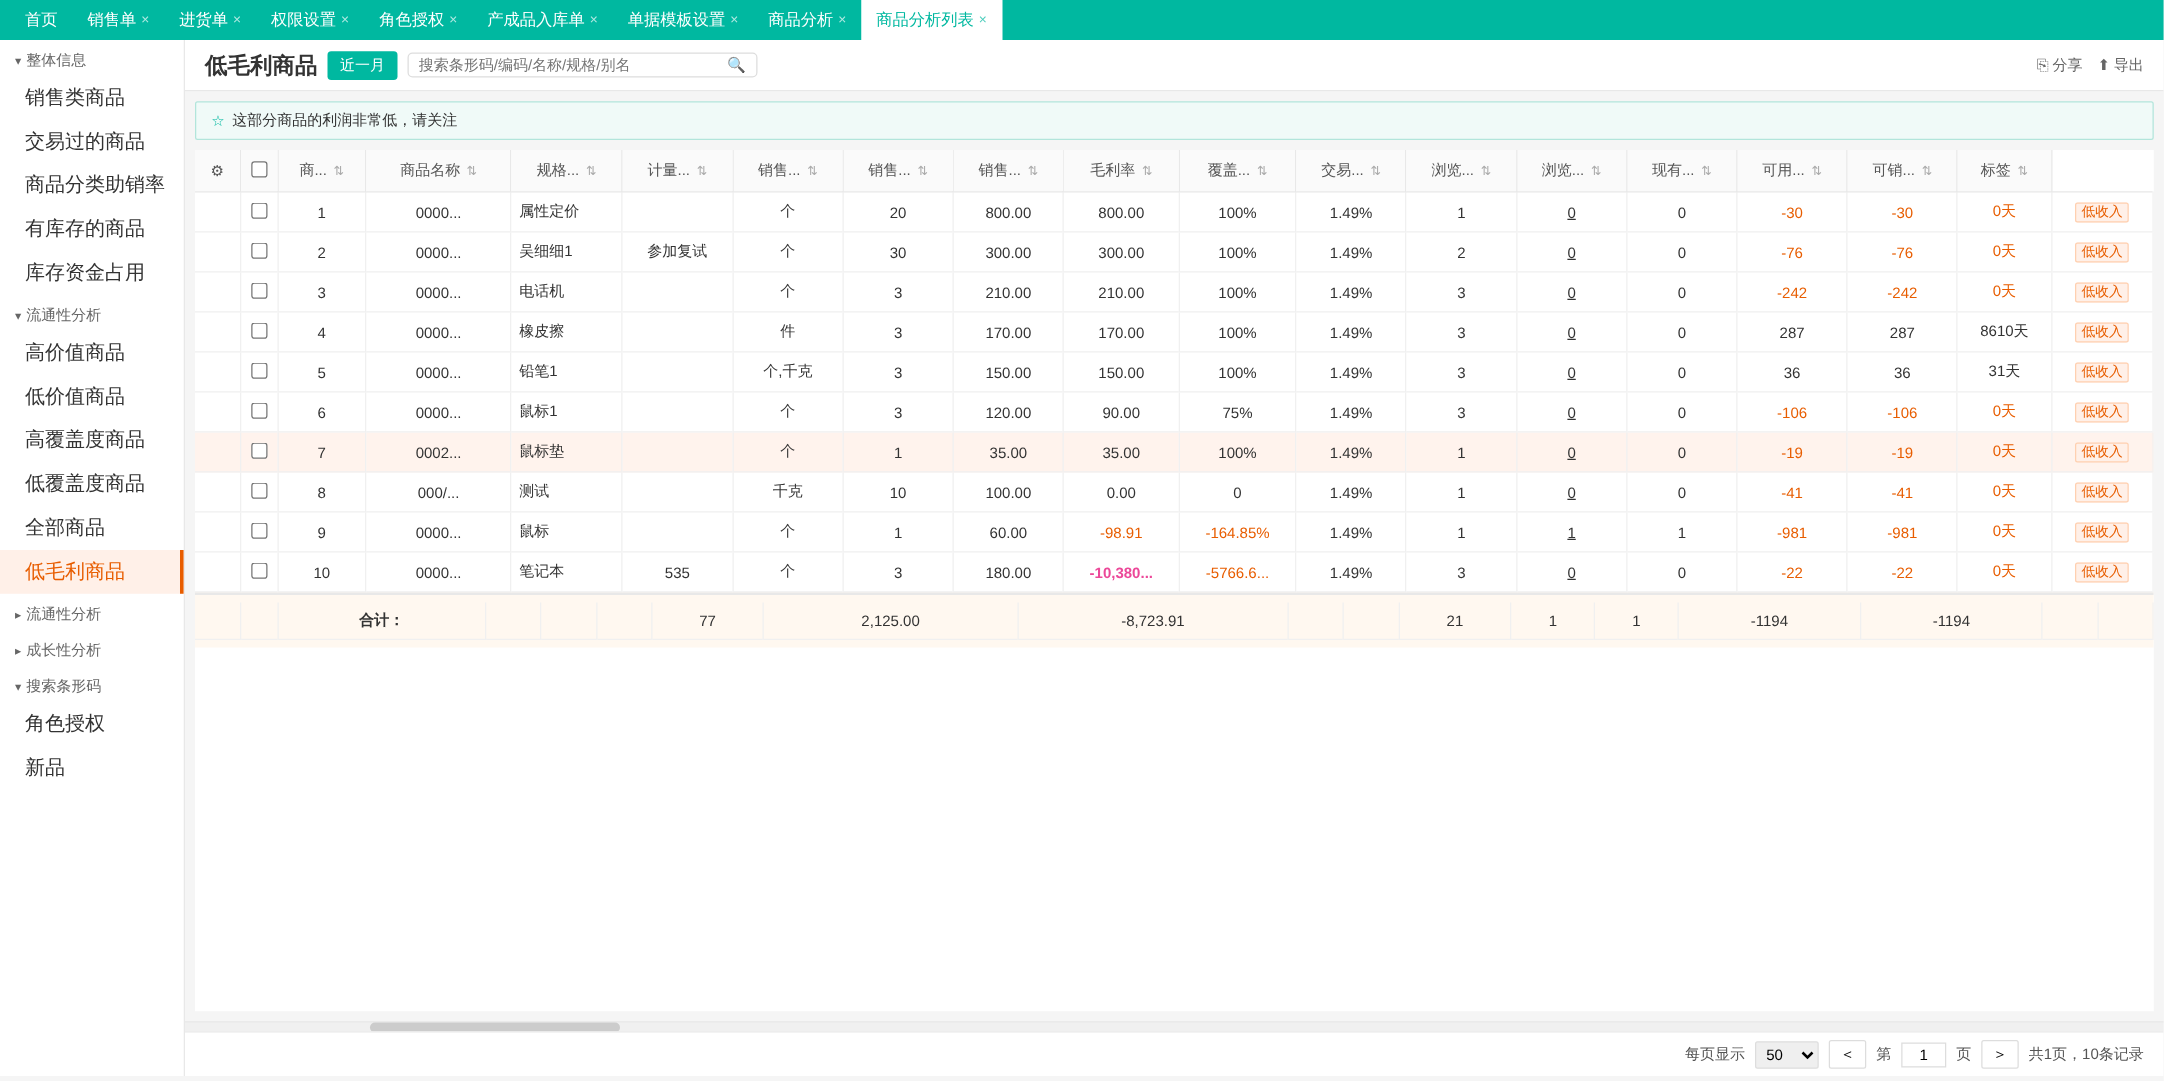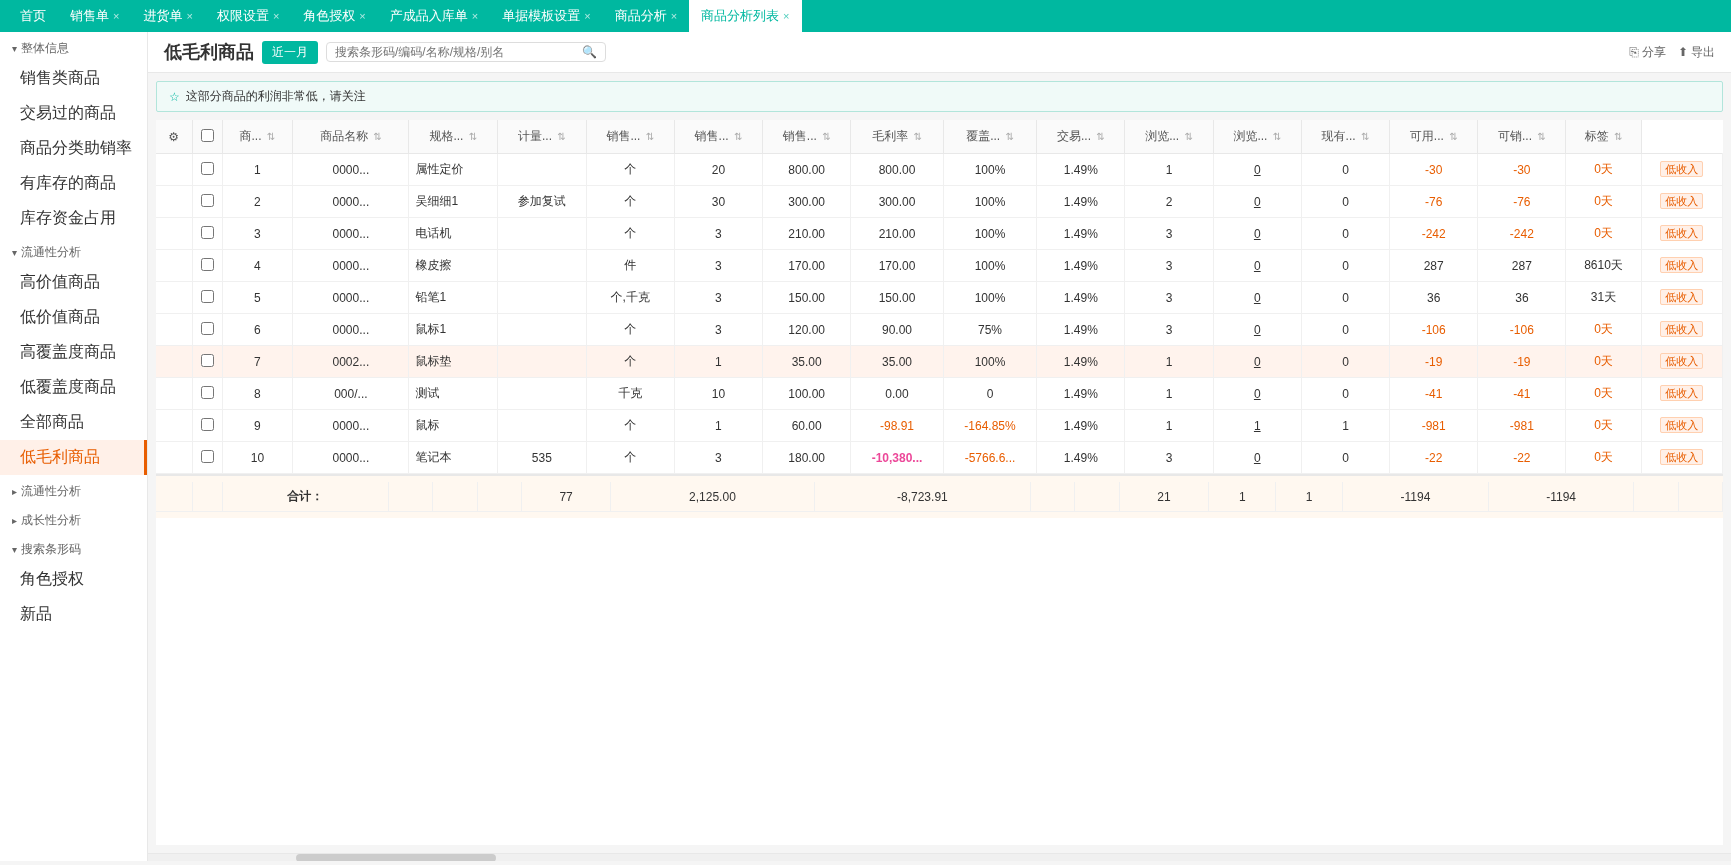--- a/index.html
+++ b/index.html
@@ -599,14 +599,28 @@
           </tr>
         </tbody>
           </table>
       </div>
     </div>
 
     <div class="h-scroll">
       <div class="h-scroll-thumb"></div>
     </div>
 
+    <div class="bottom-bar">
+      <span>每页显示</span>
+      <select>
+        <option>50</option>
+        <option>20</option>
+        <option>100</option>
+      </select>
+      <button class="page-btn">＜</button>
+      <span>第</span>
+      <input type="text" class="page-num-input" value="1" style="">
+      <span>页</span>
+      <button class="page-btn">＞</button>
+      <span>共1页，10条记录</span>
+    </div>
   </div>
 </div>
 
 </body></html>

